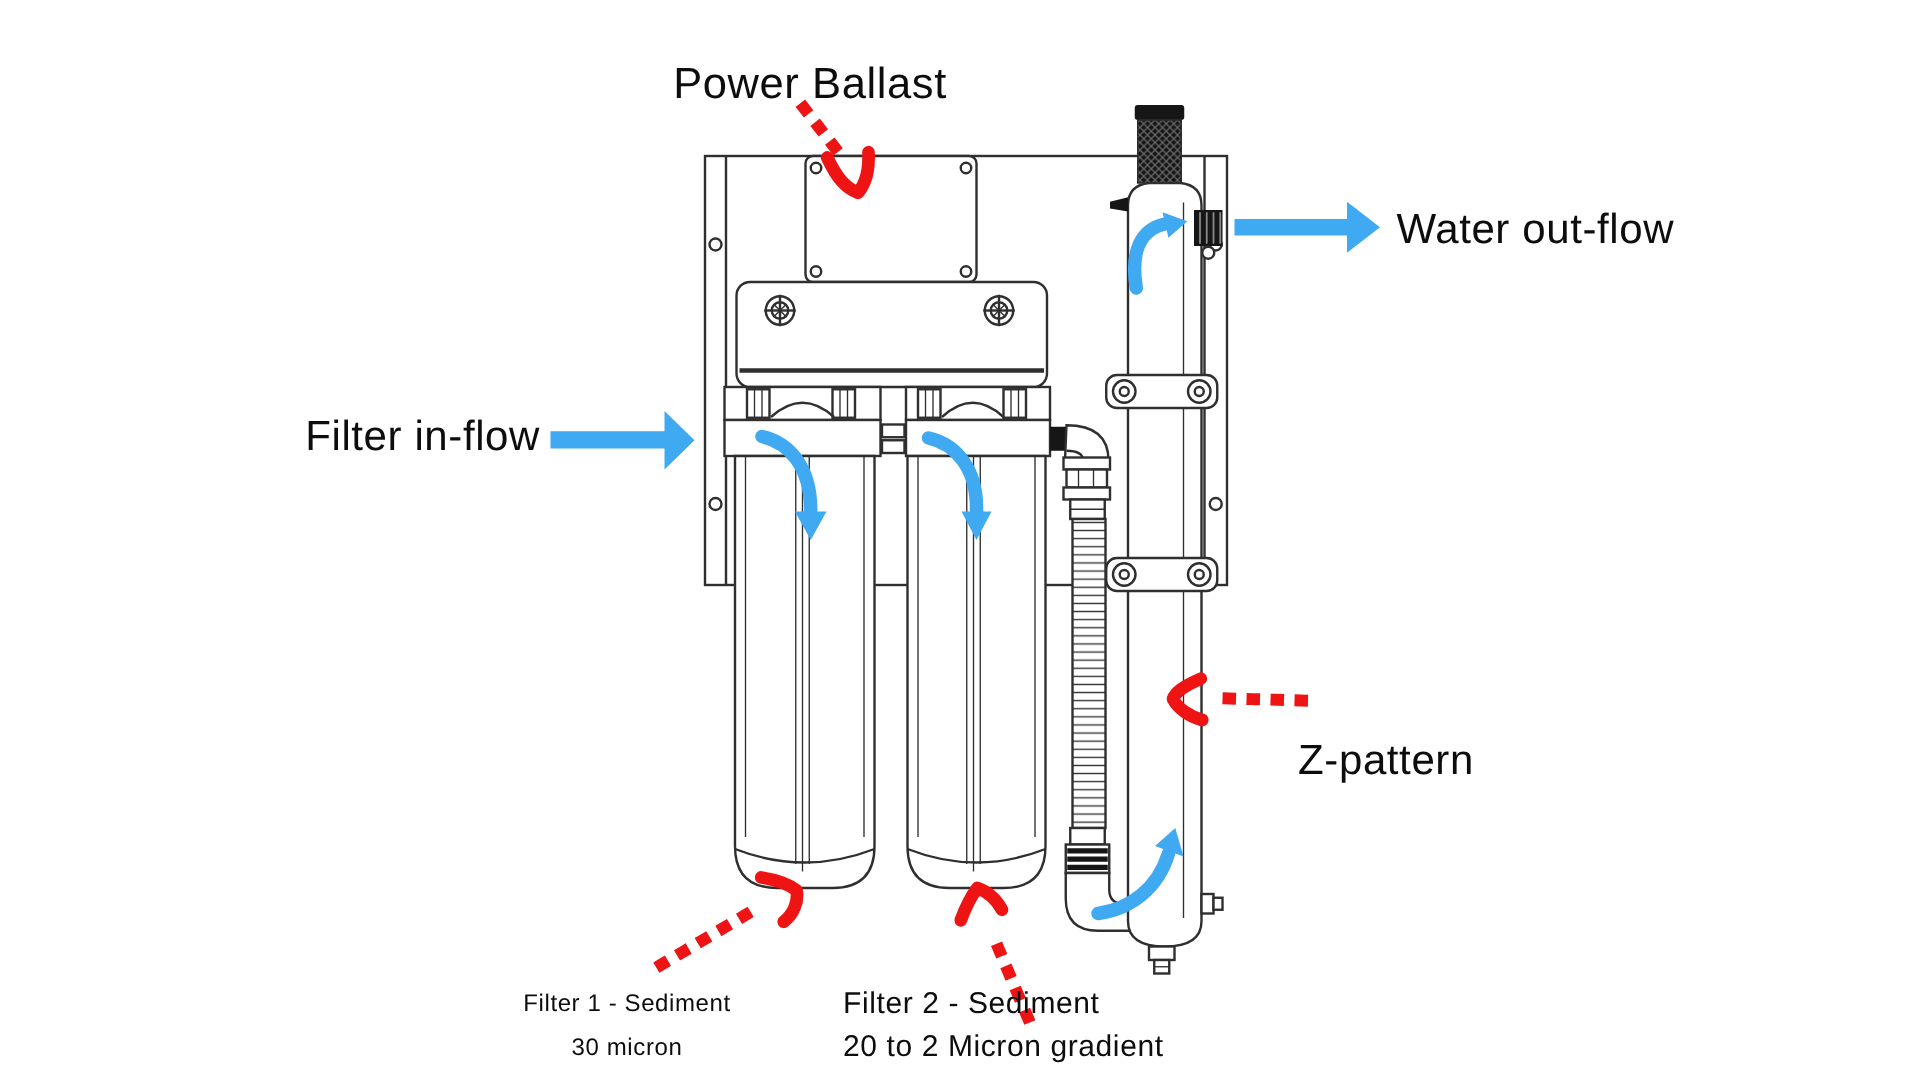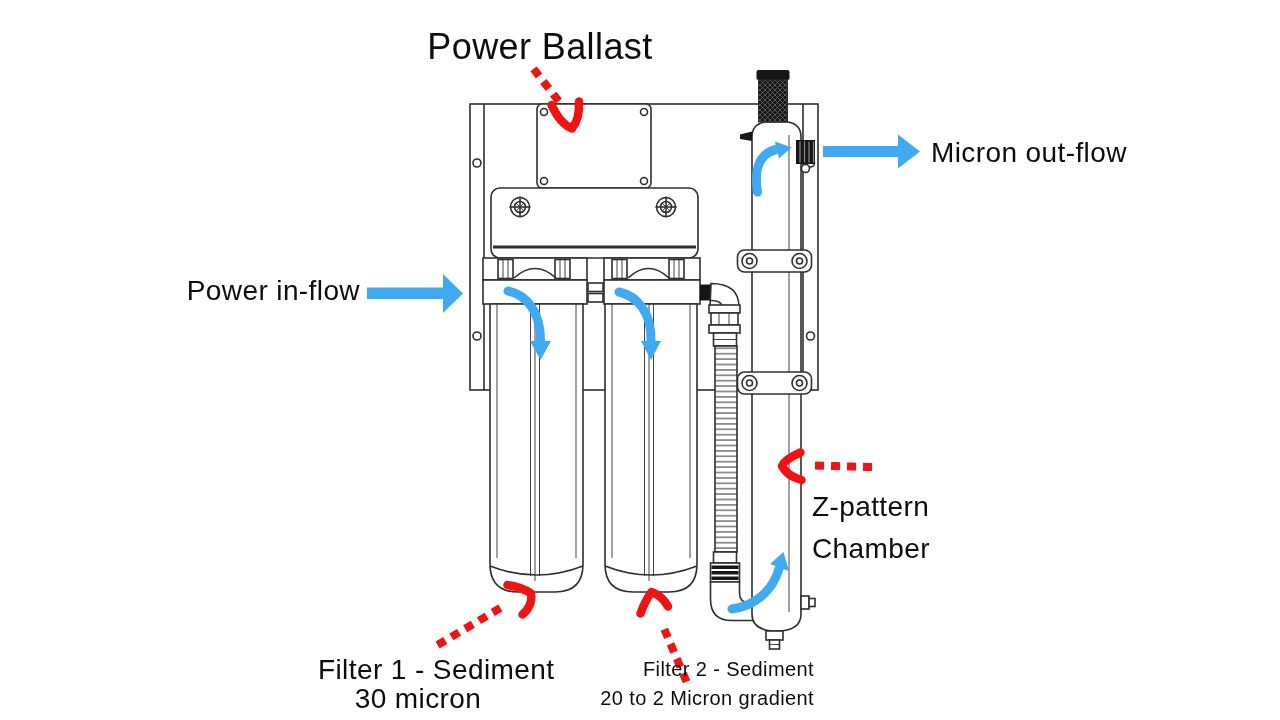--- a/index.html
+++ b/index.html
@@ -15,26 +15,26 @@
   .thin {stroke:var(--c-ink);stroke-width:0.9;fill:none;}
   .paper{fill:#ffffff;stroke:var(--c-ink);stroke-width:1.6;}
   .ink-fill{fill:#161616;stroke:none;}
   .blue-fill{fill:var(--c-blue);stroke:none;}
   .blue-line{stroke:var(--c-blue);stroke-width:9;fill:none;stroke-linecap:round;}
   .red-dots{stroke:var(--c-red);stroke-width:8;stroke-dasharray:1 15;stroke-linecap:square;fill:none;}
   .red-head{stroke:var(--c-red);stroke-width:8.5;fill:none;stroke-linecap:round;stroke-linejoin:round;}
   
   .lbl{position:absolute;color:var(--c-text);letter-spacing:0.4px;white-space:nowrap;}
   .lbl .line{display:block;}
-  #lbl-power {left:390px;top:26px;width:300px;text-align:center;font-size:36px;}
+  #lbl-power {left:390px;top:40px;width:300px;text-align:center;font-size:29px;}
   #lbl-in    {left:120px;top:275px;width:240px;text-align:right;font-size:28px;}
   #lbl-out   {left:931px;top:137px;font-size:28px;}
-  #lbl-uv    {left:812px;top:486px;width:224px;text-align:left;font-size:28px;line-height:42px;}
-  #lbl-f1    {left:318px;top:655px;width:200px;text-align:center;font-size:28px;line-height:29px;}
-  #lbl-f2    {left:562px;top:655px;width:252px;text-align:right;font-size:20px;line-height:29px;}
+  #lbl-uv    {left:812px;top:486px;width:224px;text-align:center;font-size:28px;line-height:42px;}
+  #lbl-f1    {left:318px;top:655px;width:200px;text-align:center;font-size:16px;line-height:29px;}
+  #lbl-f2    {left:562px;top:655px;width:252px;text-align:left;font-size:20px;line-height:29px;}
 </style>
 </head>
 <body>
 
 <div id="stage">
 
   <svg width="1280" height="720" viewBox="0 0 1280 720">
     <defs>
       <pattern id="knurl" width="5" height="5" patternUnits="userSpaceOnUse">
         <rect width="5" height="5" fill="#161616"></rect>
@@ -226,27 +226,26 @@
       </g>
       <g>
         <line class="red-dots" x1="685" y1="678" x2="663" y2="626"></line>
         <path class="red-head" d="M640.5,613.5 C644,604 647,598 651.5,592 C658.5,594.5 664.5,600 668,606.5"></path>
       </g>
     </g>
   </svg>
 
   <div class="lbl" id="lbl-power">Power Ballast</div>
 
-  <div class="lbl" id="lbl-in">Power in-flow</div>
-
-  <div class="lbl" id="lbl-out">Micron out-flow</div>
+  <div class="lbl" id="lbl-in">Filter in-flow</div>
+
+  <div class="lbl" id="lbl-out">Water out-flow</div>
 
   <div class="lbl" id="lbl-uv">
     <span class="line">Z-pattern</span>
-    <span class="line">Chamber</span>
   </div>
 
   <div class="lbl" id="lbl-f1">
     <span class="line">Filter 1 - Sediment</span>
     <span class="line">30 micron</span>
   </div>
 
   <div class="lbl" id="lbl-f2">
     <span class="line">Filter 2 - Sediment</span>
     <span class="line">20 to 2 Micron gradient</span>

